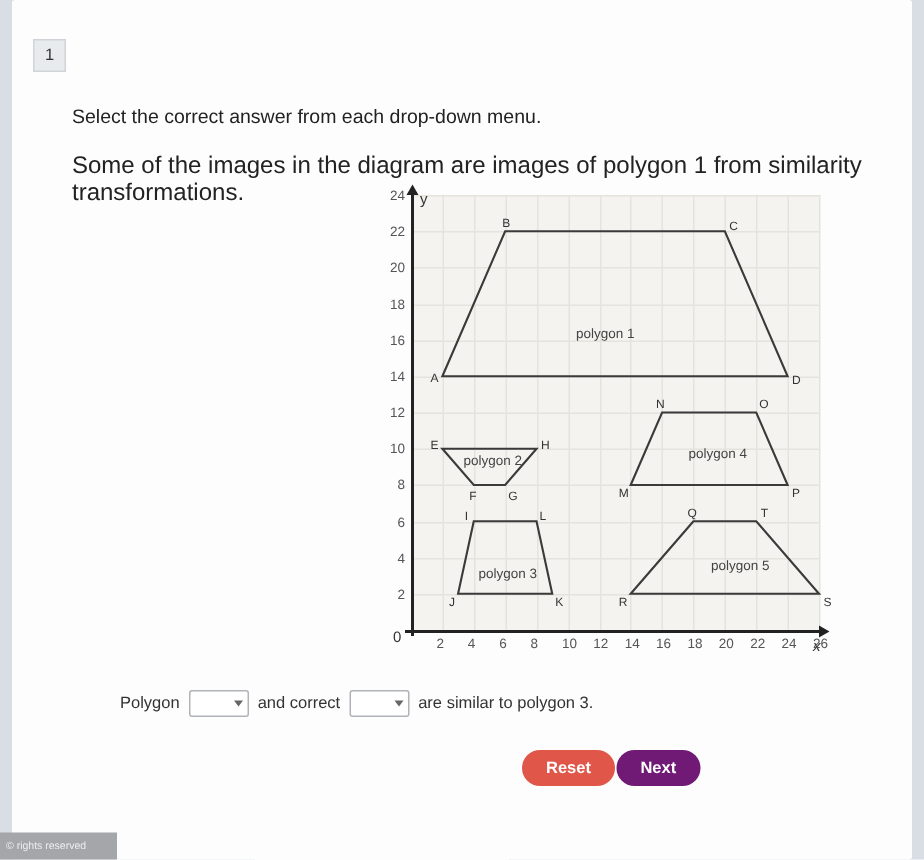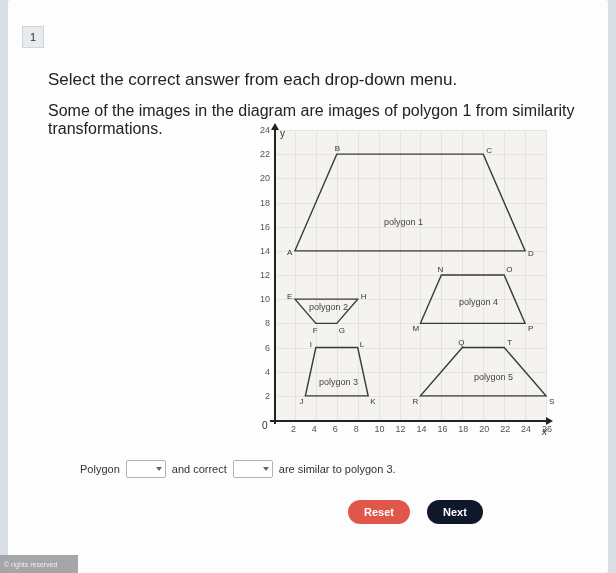--- a/index.html
+++ b/index.html
@@ -1,19 +1,19 @@
 <!DOCTYPE html>
 <html><head>
 <meta charset="utf-8">
 <style>
 *{margin:0;padding:0;box-sizing:border-box;font-family:Arial,Helvetica,sans-serif}
 body{background:#d8dee3;width:616px;height:573px;overflow:hidden;position:relative}
 .page{position:absolute;left:8px;top:0;right:8px;bottom:0;background:#fdfdfe;border-radius:2px}
 .qnum{position:absolute;left:14px;top:26px;width:22px;height:22px;background:#e8ebee;border:1px solid #d0d4d8;display:flex;align-items:center;justify-content:center;font-size:11px;color:#333}
-.instr{position:absolute;left:40px;top:70px;font-size:17px;color:#222}
+.instr{position:absolute;left:40px;top:70px;font-size:13px;color:#222}
 .desc{position:absolute;left:40px;top:102px;font-size:16px;color:#222}
 .diagram{position:absolute;left:238px;top:126px;width:310px;height:320px}
 .grid{position:absolute;left:28px;top:4px;width:272px;height:290px;background:#f5f3ef}
 .gl{position:absolute;background:#e5e3de}
 .gl.h{left:0;width:100%;height:1px}
 .gl.v{top:0;height:100%;width:1px}
 .axis{position:absolute;background:#222}
 .axis.y{left:28px;top:0;width:1.5px;height:298px}
 .axis.x{left:24px;top:294px;width:280px;height:1.5px}
 .arrowY{position:absolute;left:24.5px;top:-3px;width:0;height:0;border-left:4px solid transparent;border-right:4px solid transparent;border-bottom:7px solid #222}
@@ -22,24 +22,24 @@
 .ylab{position:absolute;left:34px;top:2px;font-size:10px;color:#333}
 .xlab{position:absolute;left:296px;top:300px;font-size:10px;font-style:italic;color:#333}
 .zero{position:absolute;left:16px;top:294px;font-size:10px;color:#333}
 svg.poly{position:absolute;left:28px;top:4px;overflow:visible}
 .pl{fill:none;stroke:#3a3a3a;stroke-width:1.4}
 .plab{font-size:9px;fill:#444;font-family:Arial}
 .vlab{font-size:8px;fill:#333}
 .answerrow{position:absolute;left:72px;top:460px;font-size:11px;color:#333;display:flex;align-items:center;gap:6px}
 .dd{width:40px;height:18px;border:1px solid #b0b4b8;background:#fff;border-radius:2px;position:relative}
 .dd:after{content:"";position:absolute;right:3px;top:6px;width:0;height:0;border-left:3px solid transparent;border-right:3px solid transparent;border-top:4px solid #666}
-.btns{position:absolute;left:340px;top:500px;display:flex;gap:17px}
+.btns{position:absolute;left:340px;top:500px;display:flex;gap:1px}
 .btn{height:24px;padding:0 16px;border-radius:12px;color:#fff;font-size:11px;font-weight:bold;display:flex;align-items:center;justify-content:center;cursor:pointer}
 .br{background:#e0574a}
-.bn{background:#0f172a}
+.bn{background:#701a75}
 .foot{position:absolute;left:0;bottom:0;width:78px;height:18px;background:#a4a6aa;font-size:7px;color:#eee;display:flex;align-items:center;padding-left:4px}
 </style>
 </head>
 <body>
 
 <div class="page">
  <div class="qnum">
       <span>1</span>
     </div>
  <div class="instr">Select the correct answer from each drop-down menu.</div>

